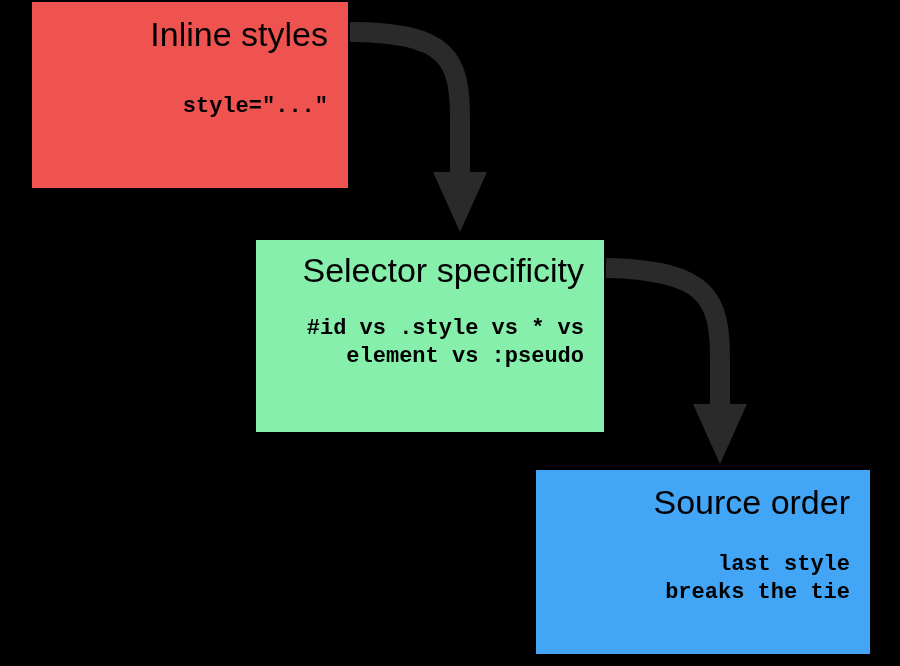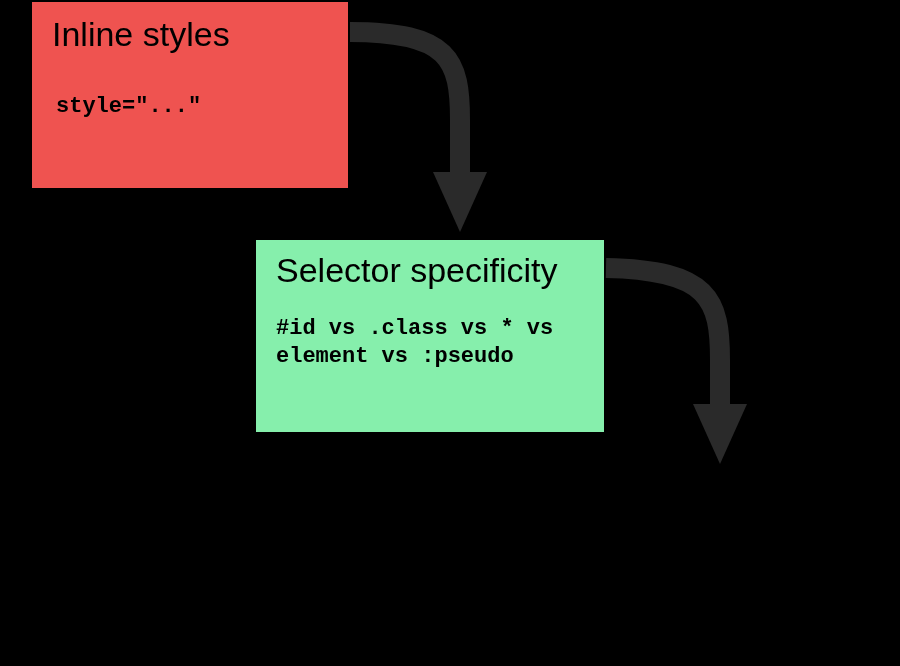--- a/index.html
+++ b/index.html
@@ -8,20 +8,21 @@
     background: #000;
     width: 900px;
     height: 666px;
     overflow: hidden;
     font-family: Arial, Helvetica, sans-serif;
   }
   .stage {
     position: relative;
     width: 900px;
     height: 593px;
+    text-align: right;
   }
   .box {
     position: absolute;
     border: 2px solid #000;
     box-sizing: border-box;
     padding: 14px 20px;
     color: #000;
   }
   .box .title {
     font-size: 34px;
@@ -82,25 +83,30 @@
 
   <svg class="arrow" style="left:0; top:0;" width="900" height="666" viewBox="0 0 900 666">
     <path d="M 350 32
              C 450 32, 460 60, 460 120
              L 460 190" fill="none" stroke="#2a2a2a" stroke-width="20"></path>
     <path d="M 433 172 L 460 232 L 487 172 Z" fill="#2a2a2a"></path>
   </svg>
 
   <div class="box box2" style="background: #86efac;">
     <div class="title">Selector specificity</div>
-    <div class="code">#id vs .class vs * vs
+    <div class="code">#id vs .style vs * vs
 element vs :pseudo</div>
   </div>
 
   <svg class="arrow" style="left:0; top:0;" width="900" height="666" viewBox="0 0 900 666">
     <path d="M 606 268
              C 710 270, 720 300, 720 360
              L 720 422" fill="none" stroke="#2a2a2a" stroke-width="20"></path>
     <path d="M 693 404 L 720 464 L 747 404 Z" fill="#2a2a2a"></path>
   </svg>
 
+  <div class="box box3" style="background: rgb(66, 165, 245);">
+    <div class="title">Source order</div>
+    <div class="code">last style
+breaks the tie</div>
+  </div>
 
 </div>
 
 </body></html>

